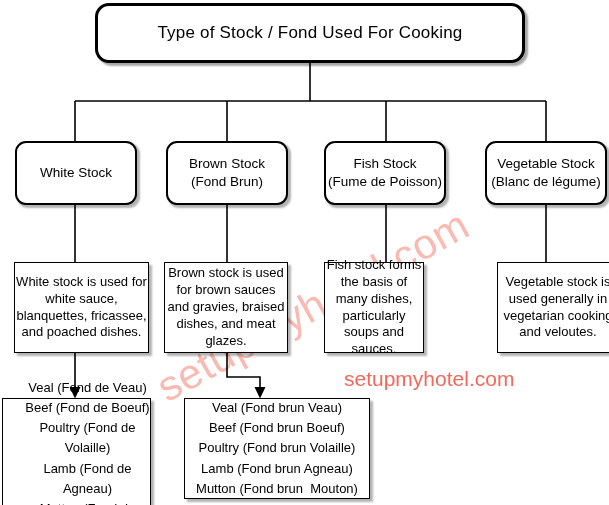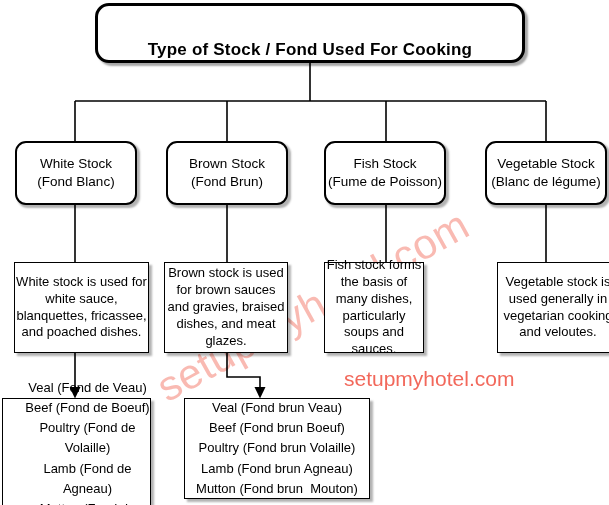--- a/index.html
+++ b/index.html
@@ -8,23 +8,22 @@
     font-family:"Liberation Sans", sans-serif; color:#000; overflow:hidden;
   }
   .box {
     position:absolute; background:#ffffff; border-style:solid; border-color:#000;
     box-sizing:border-box; display:flex; flex-direction:column;
     align-items:center; justify-content:center; text-align:center; z-index:3;
   }
   .title-box {
     left:95px; top:3px; width:430px; height:60px;
     border-width:3.5px; border-radius:14px;
-    font-size:17px; font-weight:bold; letter-spacing:0.2px;
+    font-size:17px; font-weight:normal; letter-spacing:0.2px;
     box-shadow:3px 3px 2px rgba(0,0,0,0.35);
-    justify-content:flex-end;
   }
   .stock-box {
     top:141px; width:122px; height:64px;
     border-width:2.5px; border-radius:11px;
     font-size:13.5px; line-height:1.32;
     box-shadow:2.5px 2.5px 2px rgba(0,0,0,0.3);
   }
   #stock-white { left:15px; }
   #stock-brown { left:166px; }
   #stock-fish  { left:324px; }
@@ -83,21 +82,20 @@
       <polygon points="254.5,387 265.5,387 260,398.5"></polygon>
     </g>
   </svg>
 
   <div class="box title-box">
     <span>Type of Stock / Fond Used For Cooking</span>
   </div>
 
   <div class="box stock-box" id="stock-white">
     <span>White Stock</span>
-    <span>(Fond Blanc)</span>
   </div>
   <div class="box stock-box" id="stock-brown">
     <span>Brown Stock</span>
     <span>(Fond Brun)</span>
   </div>
   <div class="box stock-box" id="stock-fish">
     <span>Fish Stock</span>
     <span>(Fume de Poisson)</span>
   </div>
   <div class="box stock-box" id="stock-veg">

